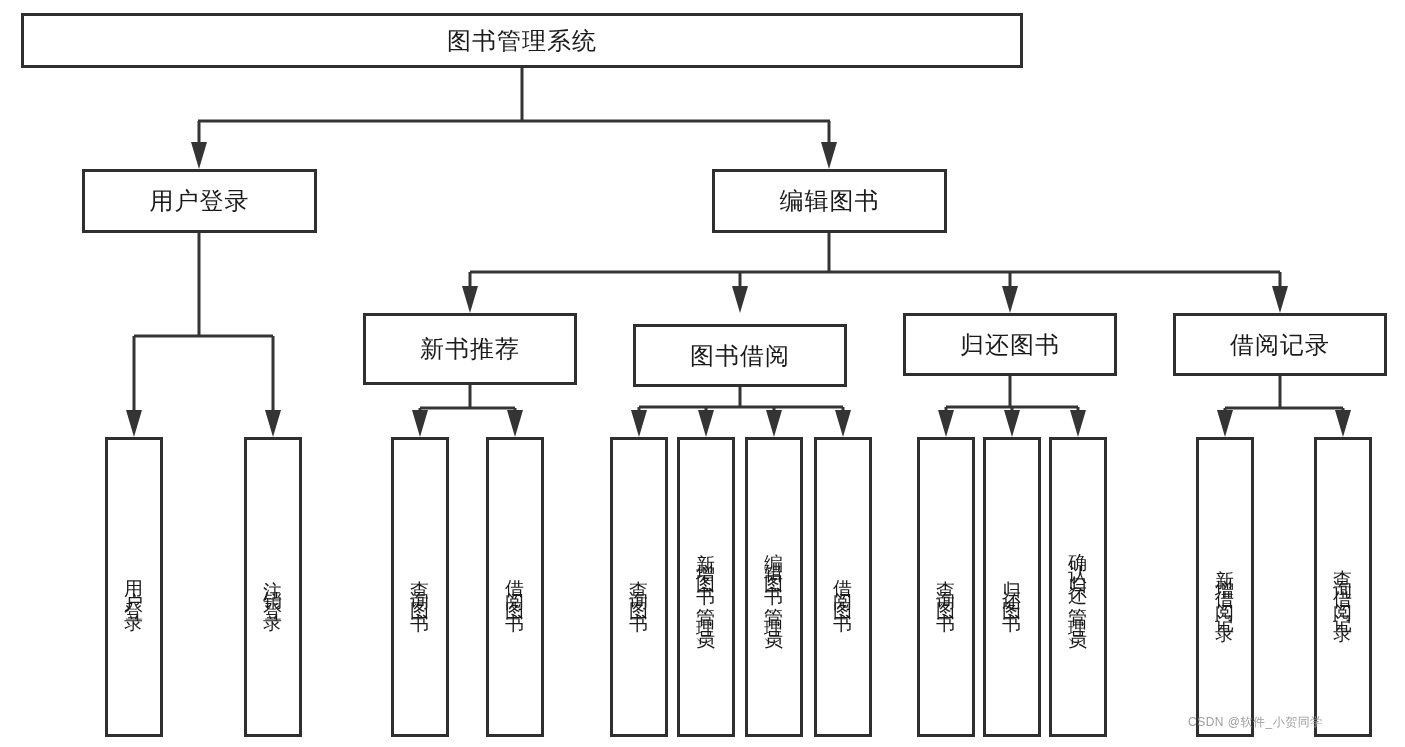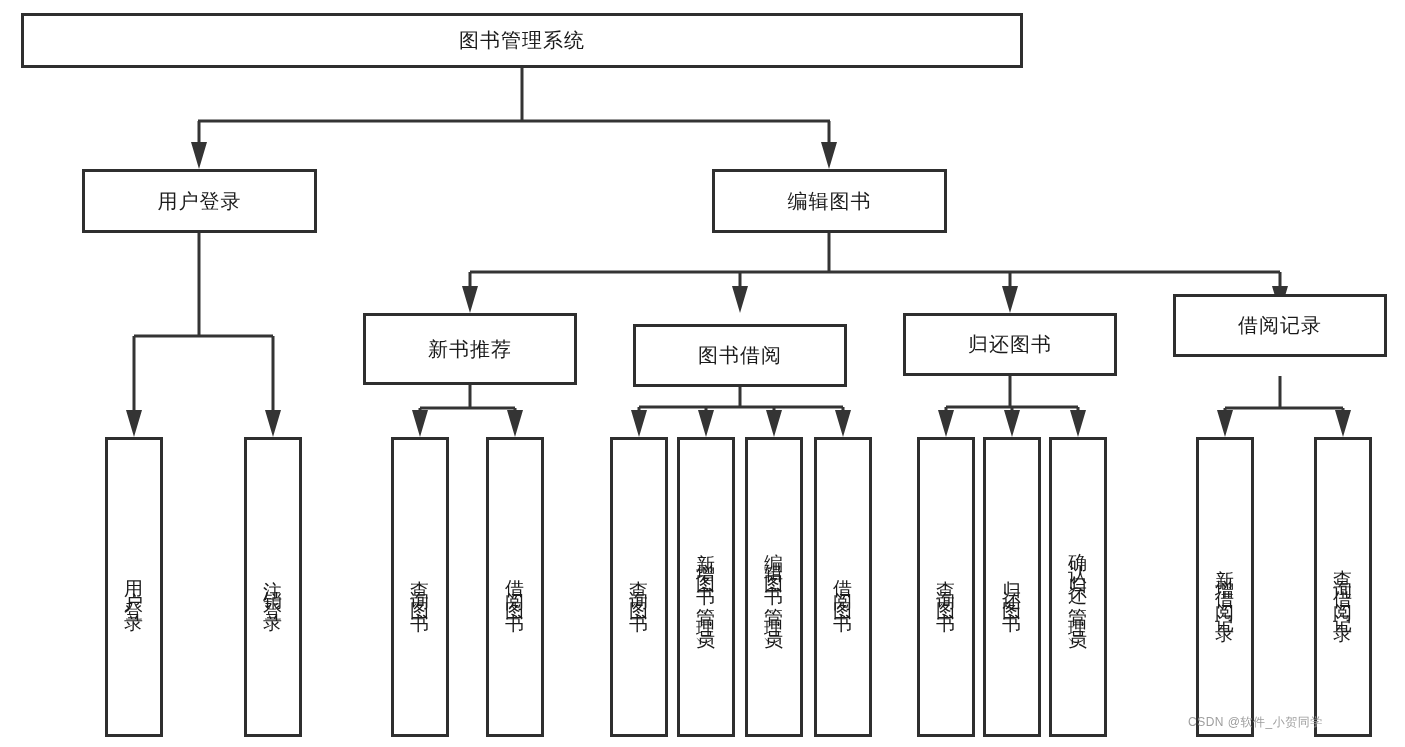--- a/index.html
+++ b/index.html
@@ -12,21 +12,21 @@
   }
   .connectors { position:absolute; left:0; top:0; width:1405px; height:747px; pointer-events:none; }
   .box {
     position:absolute; box-sizing:border-box;
     background:#ffffff;
     border:3px solid var(--box-border,#2f2f2f);
     display:flex; align-items:center; justify-content:center;
     color:var(--text,#1a1a1a);
     z-index:2;
   }
-  .hlabel { font-size:20px; letter-spacing:1px; white-space:nowrap; }
+  .hlabel { font-size:24px; letter-spacing:1px; white-space:nowrap; }
   .vlabel {
     writing-mode:vertical-lr;
     font-size:19px;
     letter-spacing:11px;
     line-height:1;
     white-space:nowrap;
   }
   .watermark {
     position:absolute; left:1188px; top:714px;
     font-size:12px; color:var(--watermark,#9e9e9e);
@@ -71,21 +71,21 @@
 
   <div class="box" style="left:363px;top:313px;width:214px;height:72px">
     <span class="hlabel">新书推荐</span>
   </div>
   <div class="box" style="left:633px;top:324px;width:214px;height:63px">
     <span class="hlabel">图书借阅</span>
   </div>
   <div class="box" style="left:903px;top:313px;width:214px;height:63px">
     <span class="hlabel">归还图书</span>
   </div>
-  <div class="box" style="left:1173px;top:294px;width:214px;height:63px">
+  <div class="box" style="left:1173px;top:313px;width:214px;height:63px">
     <span class="hlabel">借阅记录</span>
   </div>
 
   <div class="box" style="left:105px;top:437px;width:58px;height:300px">
     <span class="vlabel">用户登录</span>
   </div>
   <div class="box" style="left:244px;top:437px;width:58px;height:300px">
     <span class="vlabel">注销登录</span>
   </div>
 

